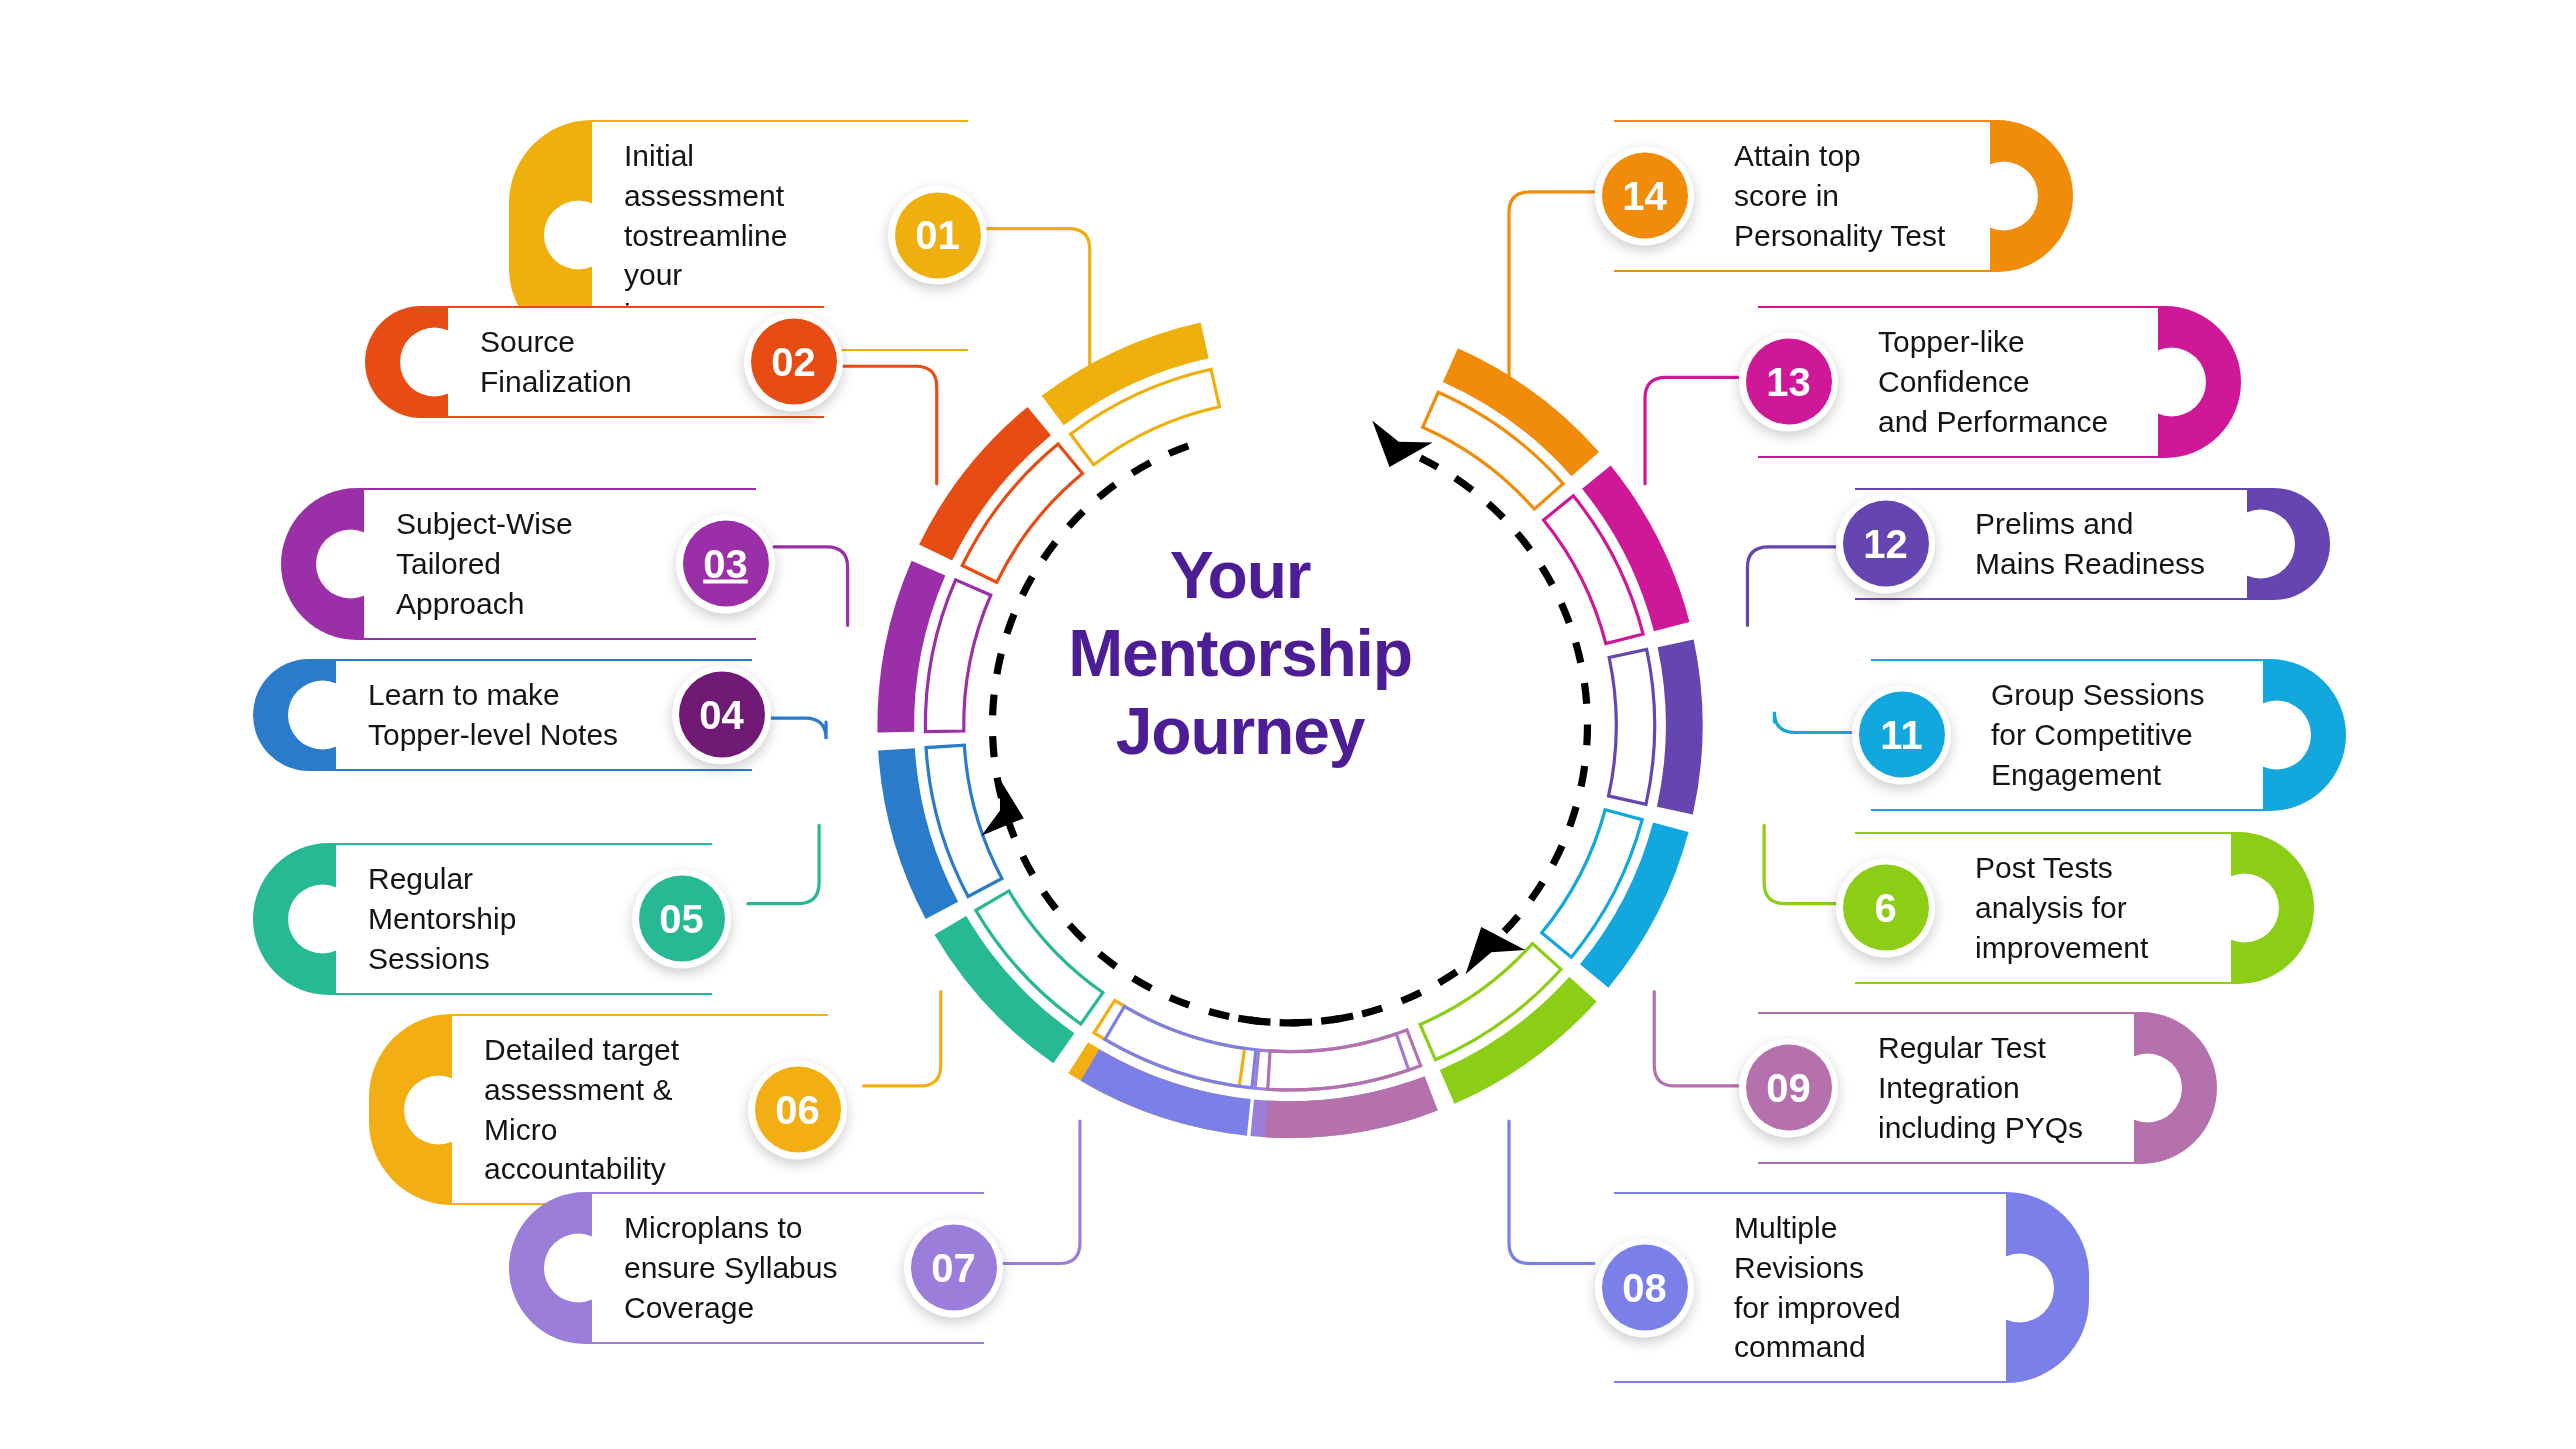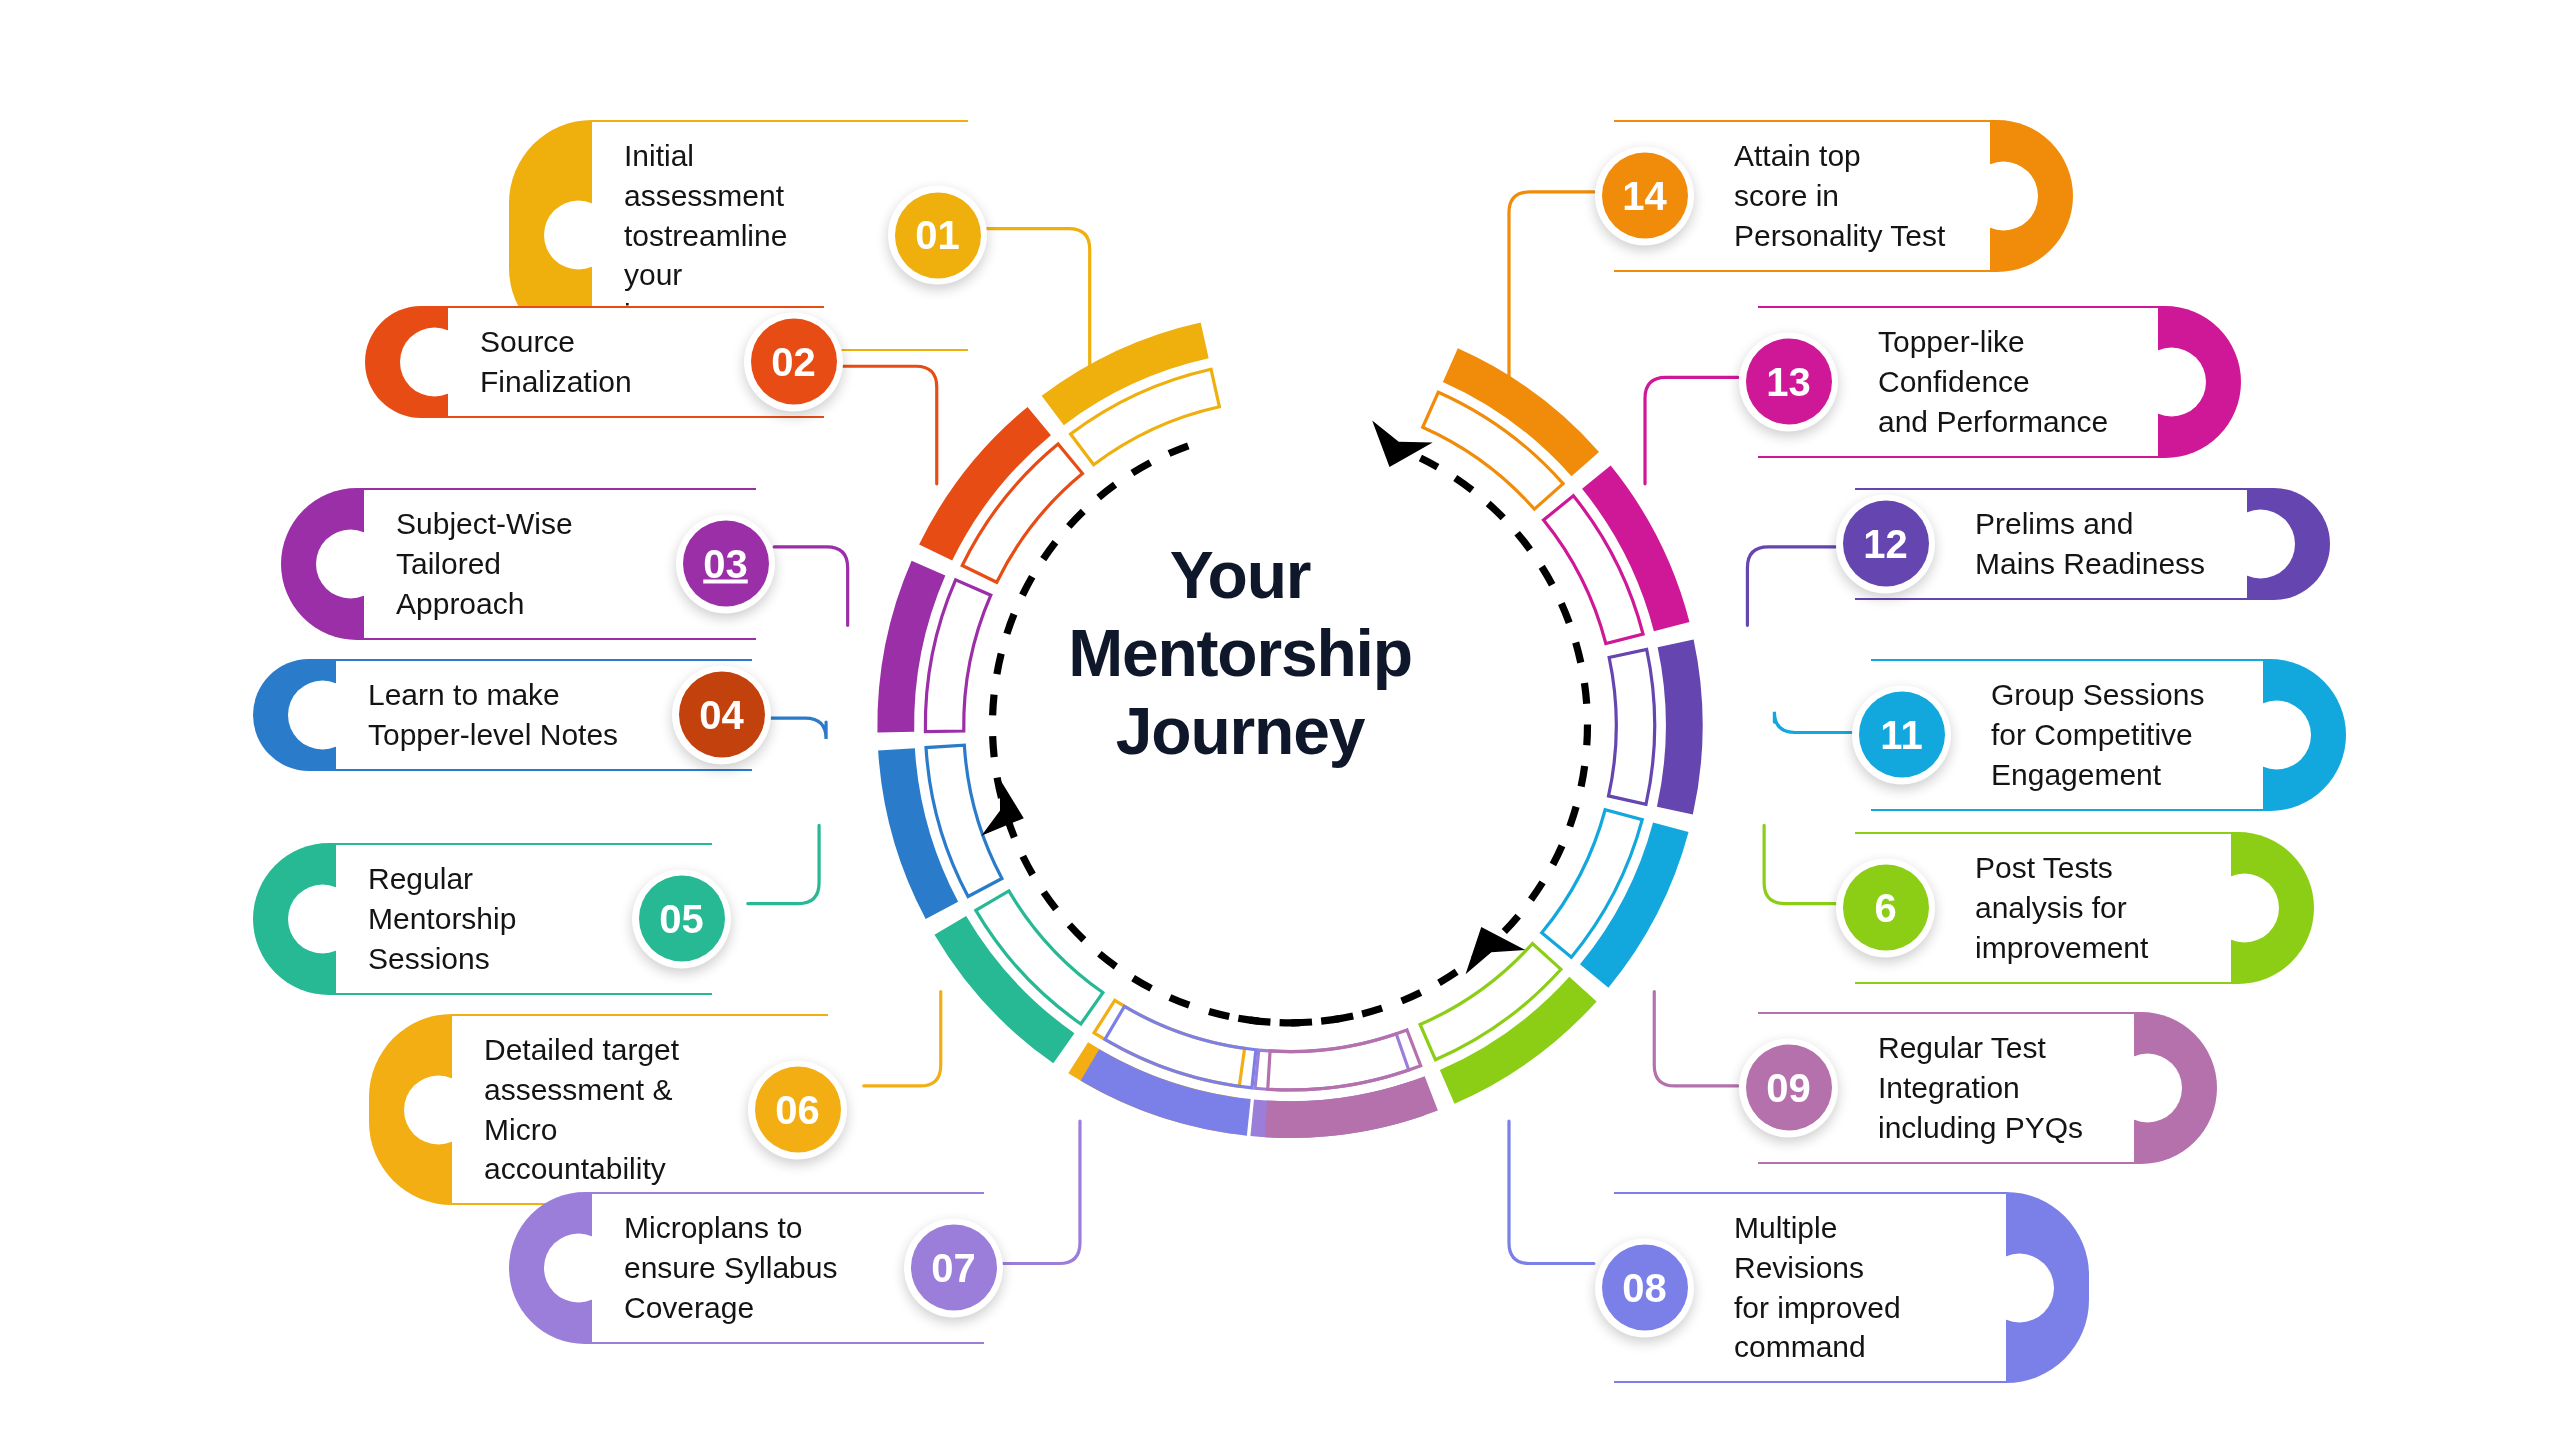--- a/index.html
+++ b/index.html
@@ -13,21 +13,21 @@
   
   #ring-svg{position:absolute;left:0;top:0;width:2576px;height:1449px;}
 
   
   .center-title{
     position:absolute;
     left:984px;top:537px;width:512px;
     text-align:center;
     font-size:66px;line-height:1.18;
     font-weight:700;letter-spacing:-1.2px;
-    color:#0f172a;
+    color:#4c1d95;
     white-space:pre-line;
   }
 
   
   .card{
     position:absolute;
     box-sizing:border-box;
     height:auto;
   }
   .card-body{
@@ -207,21 +207,21 @@
       <div class="card left" style="left: 336px; top: 659px; width: 416px;">
         <div class="cap">
           <div class="cap-fill" style="background: rgb(42, 124, 203);"></div>
           <div class="cap-hole"></div>
         </div>
         <div class="card-body" style="border-top-color: rgb(42, 124, 203); border-bottom-color: rgb(42, 124, 203); min-height: 98px;">
           <div class="card-text">Learn to make
 Topper-level Notes</div>
         </div>
         <div class="badge">
-          <div class="badge-inner" style="background: #c2410c;">04</div>
+          <div class="badge-inner" style="background: #701a75;">04</div>
         </div>
       </div>
       <div class="card left" style="left: 336px; top: 843px; width: 376px;">
         <div class="cap">
           <div class="cap-fill" style="background: rgb(39, 184, 148);"></div>
           <div class="cap-hole"></div>
         </div>
         <div class="card-body" style="border-top-color: rgb(39, 184, 148); border-bottom-color: rgb(39, 184, 148); min-height: 120px;">
           <div class="card-text">Regular
 Mentorship

